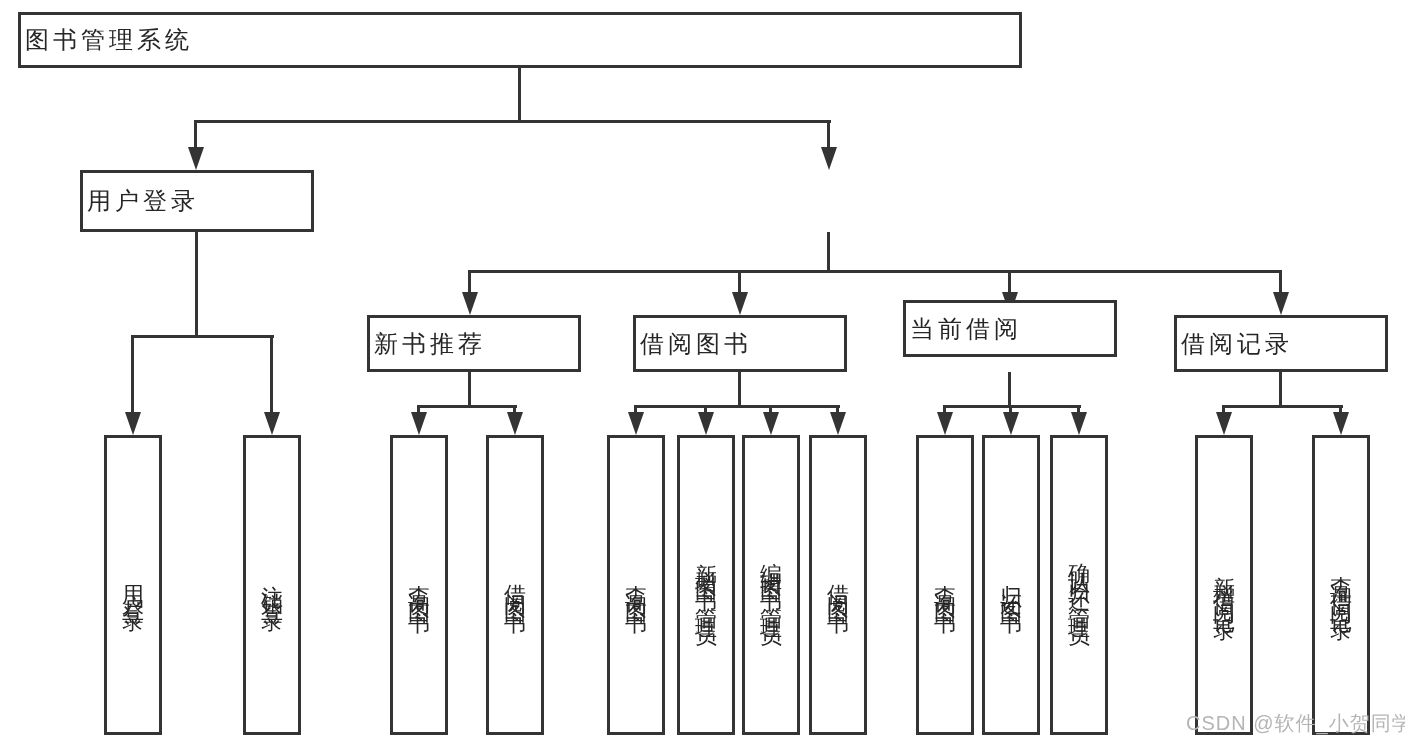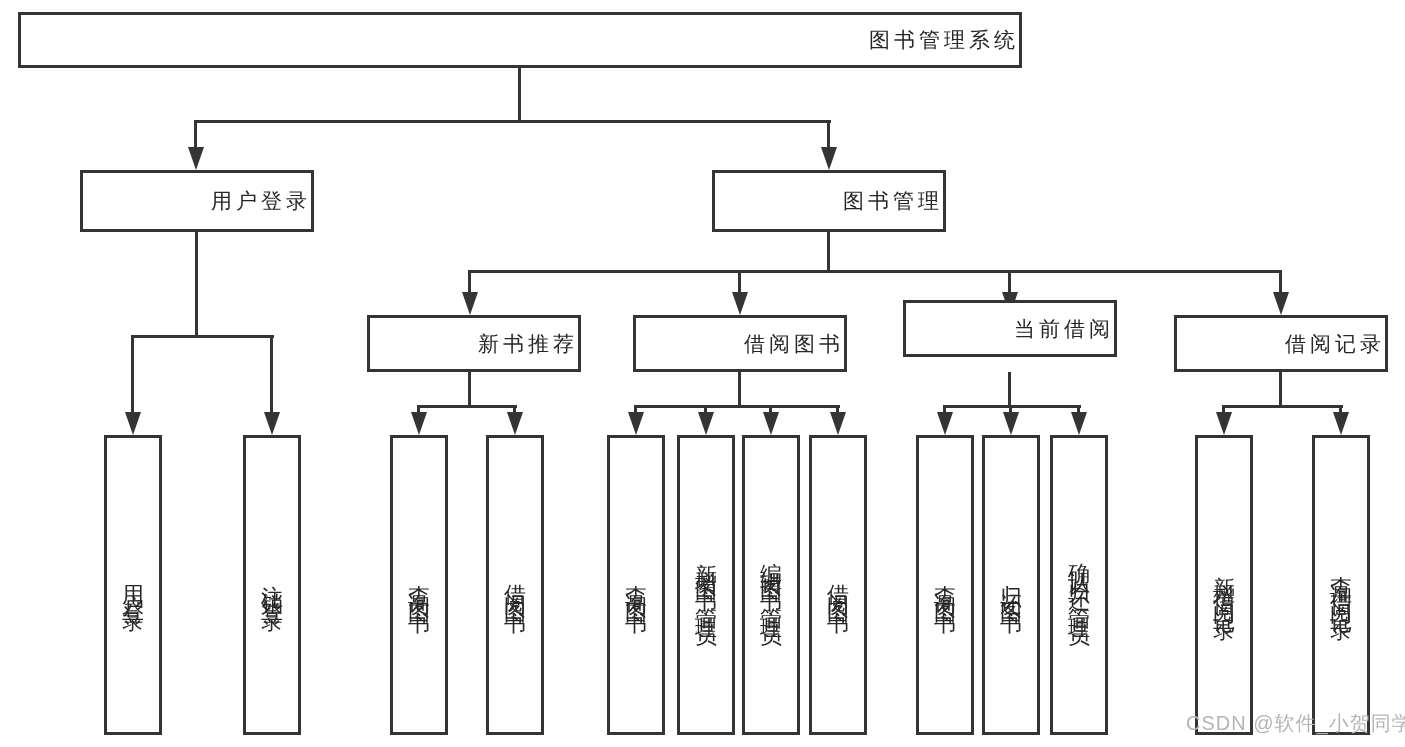--- a/index.html
+++ b/index.html
@@ -5,22 +5,22 @@
   :root{
     --line:#343434; --text:#262626; --watermark:#b5b5b5; --background:#ffffff;
   }
   html,body{margin:0;padding:0;background:var(--background);}
   .stage{
     position:relative; width:1405px; height:747px; background:var(--background);
     font-family:"Liberation Sans", sans-serif; color:var(--text); overflow:hidden;
   }
   .hbox{
     position:absolute; box-sizing:border-box; border:3px solid var(--line);
-    background:#fff; display:flex; align-items:center; justify-content:flex-end;
-    font-size:21px; letter-spacing:4px; text-indent:4px; white-space:nowrap;
+    background:#fff; display:flex; align-items:center; justify-content:flex-start;
+    font-size:24px; letter-spacing:4px; text-indent:4px; white-space:nowrap;
   }
   .vbox{
     position:absolute; box-sizing:border-box; border:3px solid var(--line);
     background:#fff; display:flex; align-items:center; justify-content:center;
   }
   .vtext{
     writing-mode:vertical-rl; text-orientation:mixed;
     font-size:22px; line-height:1; letter-spacing:9px;
   }
   .hline{position:absolute; height:3px; background:var(--line);}
@@ -46,23 +46,20 @@
 
   <div class="vline" style="left:518px;top:68px;height:52px"></div>
   <div class="hline" style="left:195px;top:120px;width:636px"></div>
   <div class="vline" style="left:194px;top:120px;height:30px"></div>
   <div class="arrow" style="left:188px;top:147px"></div>
   <div class="vline" style="left:827px;top:120px;height:30px"></div>
   <div class="arrow" style="left:821px;top:147px"></div>
 
   <div class="hbox" style="left:80px;top:170px;width:234px;height:62px">
     <span>用户登录</span>
-  </div>
-  <div class="hbox" style="left:712px;top:170px;width:234px;height:62px">
-    <span>图书管理</span>
   </div>
 
   <div class="vline" style="left:195px;top:232px;height:103px"></div>
   <div class="hline" style="left:132px;top:335px;width:142px"></div>
   <div class="vline" style="left:131px;top:335px;height:80px"></div>
   <div class="arrow" style="left:125px;top:412px"></div>
   <div class="vline" style="left:270px;top:335px;height:80px"></div>
   <div class="arrow" style="left:264px;top:412px"></div>
 
   <div class="vline" style="left:827px;top:232px;height:38px"></div>

